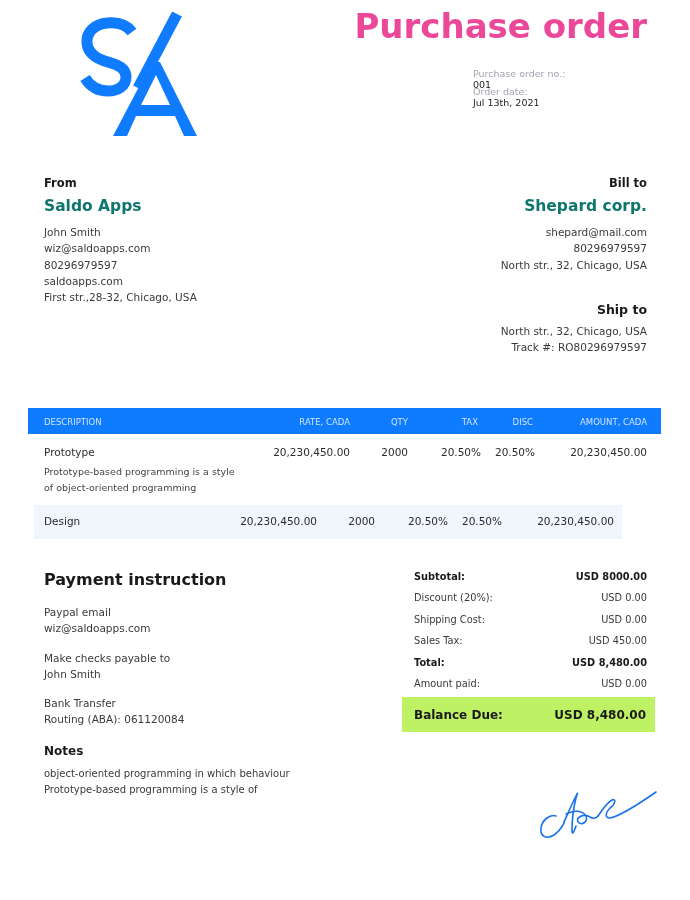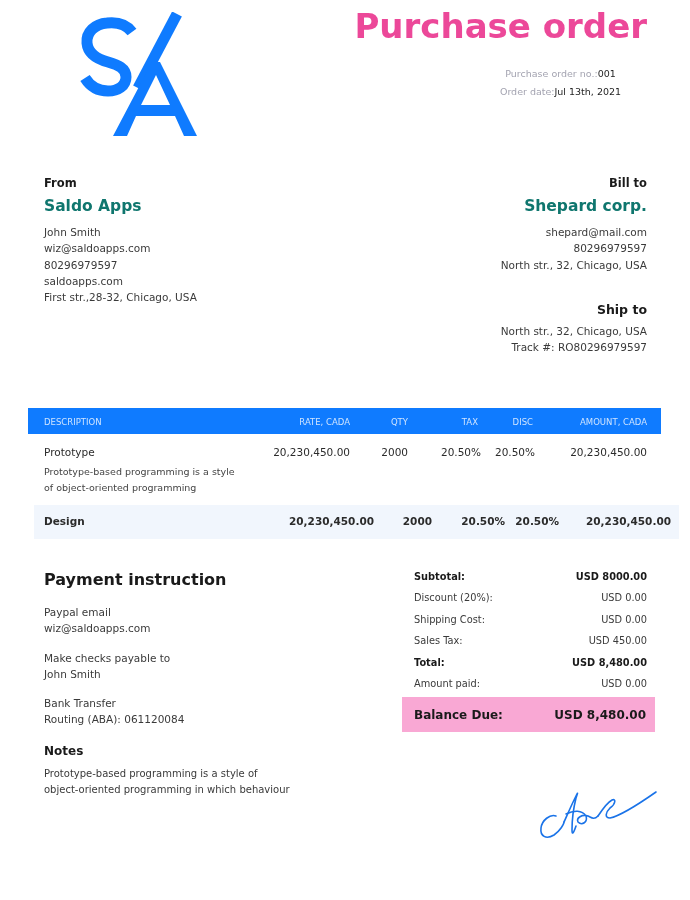--- a/index.html
+++ b/index.html
@@ -7,42 +7,42 @@
   body { position: relative; font-family: "DejaVu Sans", sans-serif; color: #2b2b2b; }
 
   .abs { position: absolute; }
 
   
   .logo { left: 80px; top: 12px; width: 118px; height: 126px; }
 
   
   .title { right: 43px; top: 6px; font-size: 34px; font-weight: bold; color: #ec4899; letter-spacing: 0px; white-space: nowrap; }
 
-  .meta-row { position: absolute; left: 473px; width: 175px; font-size: 9.5px; display: flex; justify-content: center; }
+  .meta-row { position: absolute; left: 473px; width: 175px; font-size: 9.5px; display: flex; justify-content: flex-end; flex-direction: column; }
   .meta-label { color: #a3a3b0; }
   .meta-value { color: #1f1f1f; }
 
   
   .section-label { font-size: 11.5px; font-weight: bold; color: #1a1a1a; }
   .company { font-size: 15.5px; font-weight: bold; color: #0f766e; }
   .line { font-size: 10.5px; color: #3a3a3a; line-height: 16.3px; }
 
   .right { text-align: right; }
 
   
   .thead { left: 28px; top: 408px; width: 633px; height: 26px; background: #0f7bff; color: #cfe4ff; font-size: 8.5px; }
   .th { position: absolute; top: 9px; white-space: nowrap; }
   .cell { position: absolute; font-size: 10.5px; color: #2b2b2b; white-space: nowrap; }
   .row-desc { font-size: 9.5px; color: #444; line-height: 16px; }
-  .row2-bg { left: 34px; top: 505px; width: 645px; height: 34px; background: #f1f6fd; font-weight: bold; }
+  .row2-bg { left: 34px; top: 505px; width: 588px; height: 34px; background: #f1f6fd; }
 
   
   .tot-row { position: absolute; left: 414px; width: 233px; display: flex; justify-content: space-between; font-size: 9.8px; color: #3a3a3a; }
   .tot-row.bold { font-weight: bold; color: #1a1a1a; }
-  .balance-box { left: 402px; top: 697px; width: 253px; height: 35px; background: #f9a8d4; }
+  .balance-box { left: 402px; top: 697px; width: 253px; height: 35px; background: #bef264; }
   .balance-label { position: absolute; left: 12px; top: 11px; font-size: 12px; font-weight: bold; color: #1a1a1a; }
   .balance-value { position: absolute; right: 9px; top: 11px; font-size: 12px; font-weight: bold; color: #1a1a1a; }
 
   .signature { left: 536px; top: 780px; width: 124px; height: 64px; }
 </style>
 </head>
 <body>
 
 <svg class="abs logo" viewBox="0 0 118 126">
 
@@ -167,22 +167,22 @@
 </div>
 
 <div class="abs balance-box">
   <span class="balance-label">Balance Due:</span>
   <span class="balance-value">USD 8,480.00</span>
 </div>
 
 <div class="abs" style="left:44px; top:744px;">
   <div class="section-label" style="font-size:12px;">Notes</div>
   <div style="margin-top:8px;">
+    <div class="line" style="font-size:10px;">object-oriented programming in which behaviour</div>
     <div class="line" style="font-size:10px;">Prototype-based programming is a style of</div>
-    <div class="line" style="font-size:10px;">object-oriented programming in which behaviour</div>
   </div>
 </div>
 
 <svg class="abs signature" viewBox="0 0 124 64">
   <path d="M20 36 C14 34 6 40 5 48 C4 56 10 60 18 55 C24 51 28 44 28 42" fill="none" stroke="#1a73e8" stroke-width="1.6" stroke-linecap="round"></path>
   <path d="M28 42 C30 38 34 28 40 16 C42 12 42 12 40 18 C38 26 36 38 36 50 C36 56 38 52 40 46" fill="none" stroke="#1a73e8" stroke-width="1.6" stroke-linecap="round"></path>
   <path d="M30 34 C38 30 46 30 50 36 C52 42 46 46 42 42 C40 38 46 34 52 36 C56 38 58 40 62 36" fill="none" stroke="#1a73e8" stroke-width="1.6" stroke-linecap="round"></path>
   <path d="M62 36 C66 30 72 22 76 20 C80 18 80 24 74 28 C70 32 68 38 74 38 C84 36 100 26 120 12" fill="none" stroke="#1a73e8" stroke-width="1.6" stroke-linecap="round"></path>
 </svg>
 

